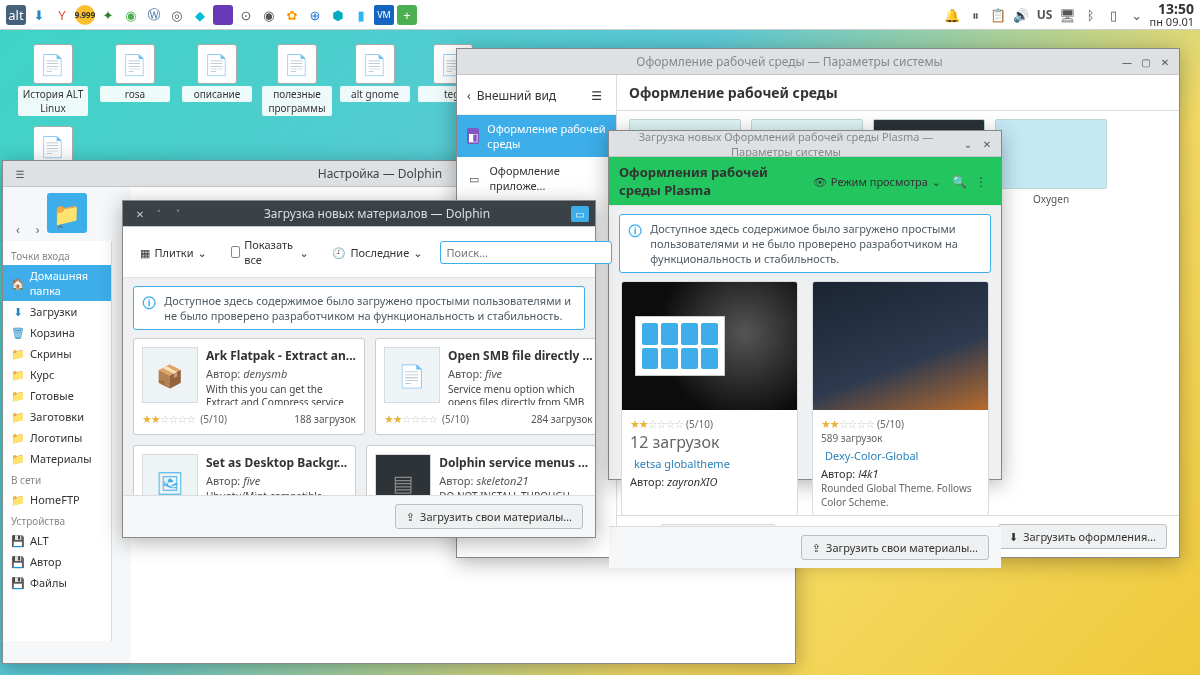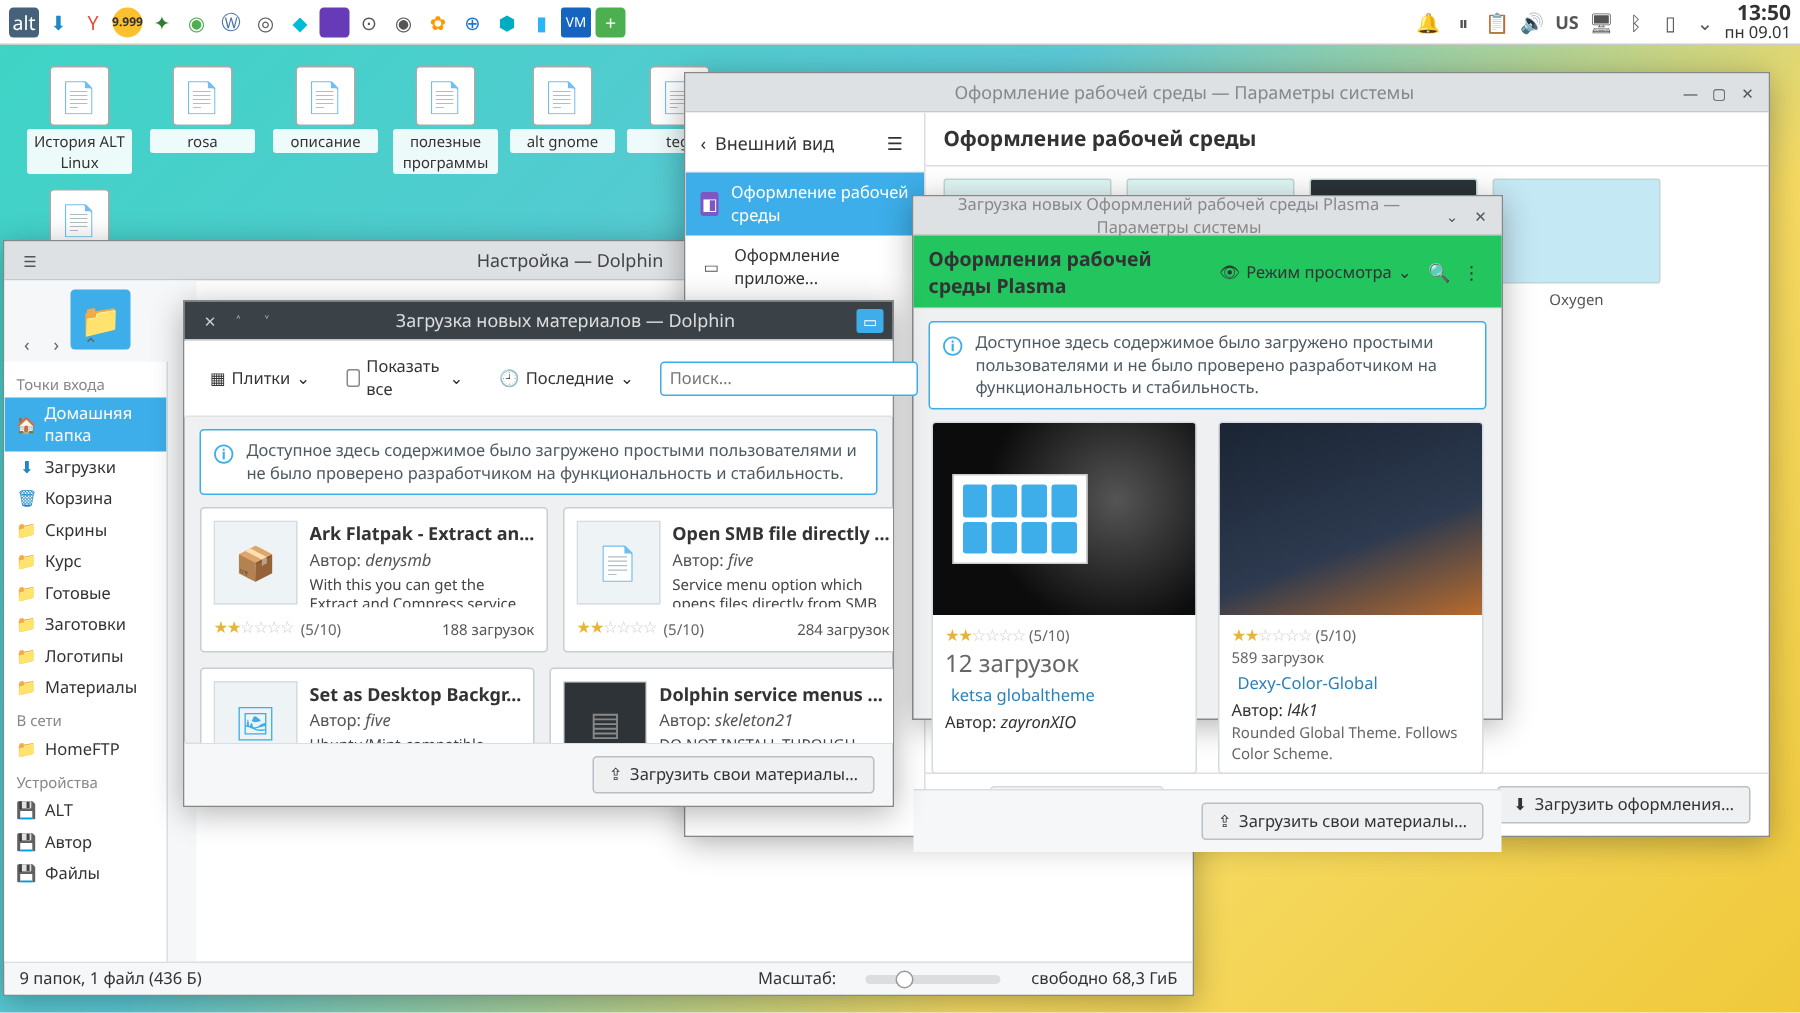--- a/index.html
+++ b/index.html
@@ -166,29 +166,20 @@
       <div style="width:40px;height:40px;background:#3daee9;border-radius:3px;display:flex;align-items:center;justify-content:center;color:#fff;font-size:22px">📁</div>
     </div>
     <div style="flex:1; padding:10px 14px;">
       <div style="font-weight:bold; font-size:14px; margin-bottom:10px;">Контекстное меню</div>
       <div style="color:#666; font-size:11px;">
         <div style="padding:88px 0 0 0">Пе</div>
         <div style="padding:60px 0 0 0">Ко</div>
       </div>
     </div>
   </div>
-  <div class="dolphin-status">
-    <span>9 папок, 1 файл (436 Б)</span>
-    <span style="flex:1"></span>
-    <span>Масштаб:</span>
-    <span style="width:90px;height:6px;background:#ddd;border-radius:3px;position:relative">
-        <span style="position:absolute;left:20px;top:-3px;width:12px;height:12px;background:#fff;border:1px solid #999;border-radius:50%"></span>
-      </span>
-    <span>свободно 68,3 ГиБ</span>
-  </div>
 
   <div class="dolphin-tool" style="position:absolute; left:0; right:695px; top:55px; border-bottom:none">
     <span class="nav-btn">‹</span>
     <span class="nav-btn">›</span>
     <span class="nav-btn">⌃</span>
   </div>
 
   <div class="dolphin-side" style="position:absolute; left:0; top:80px; bottom:22px;">
     <div class="side-hdr">Точки входа</div>
     <div class="side-item sel">

